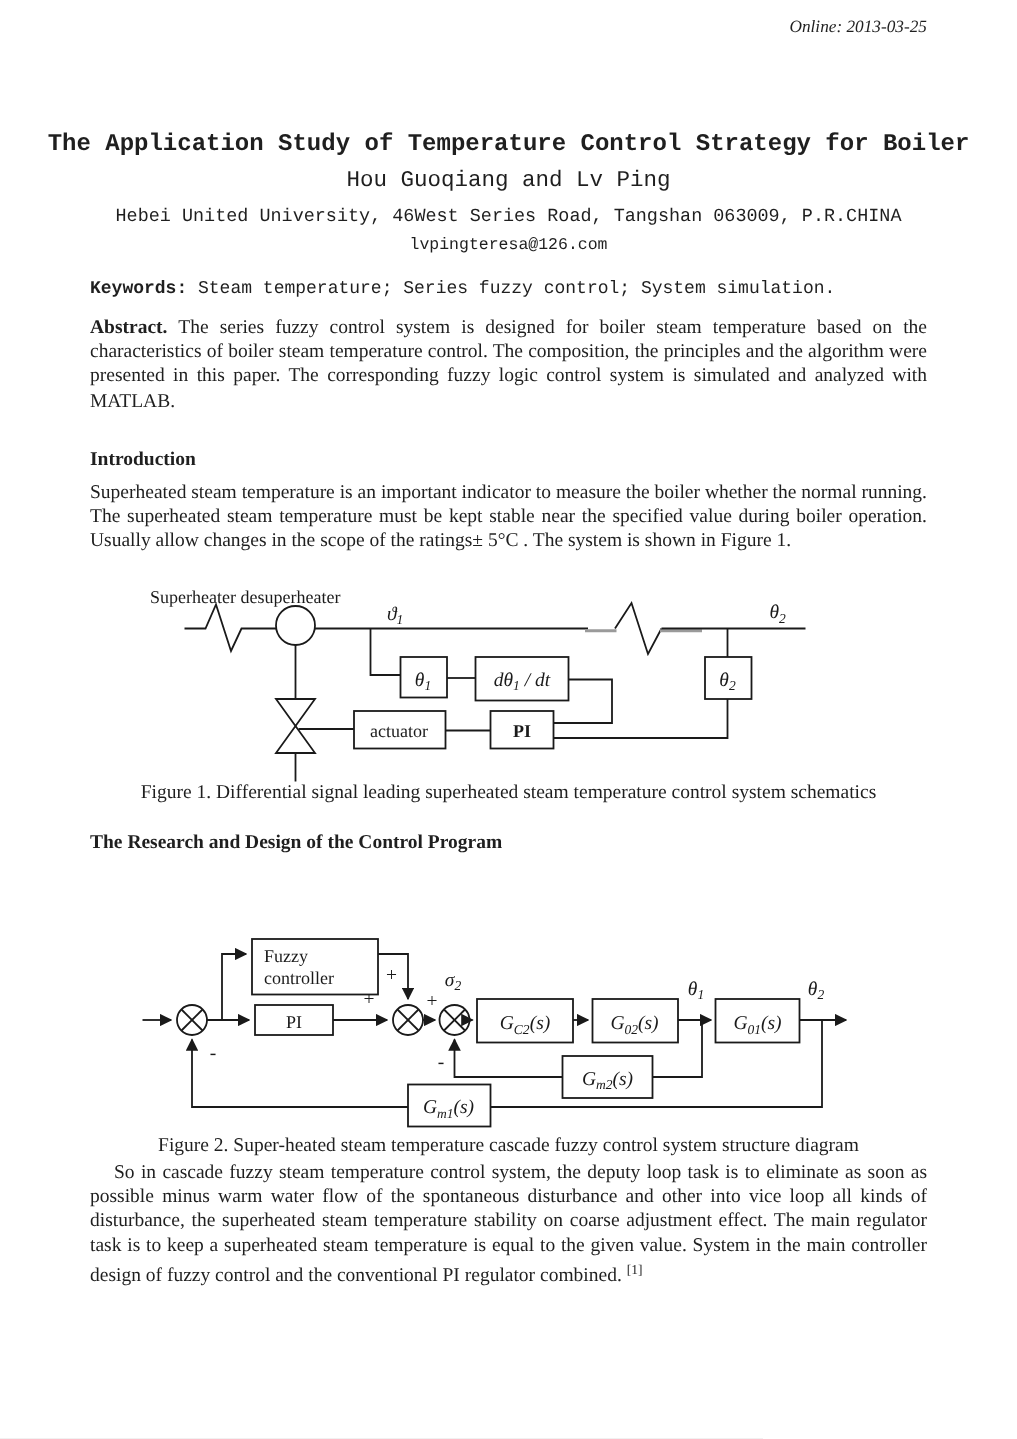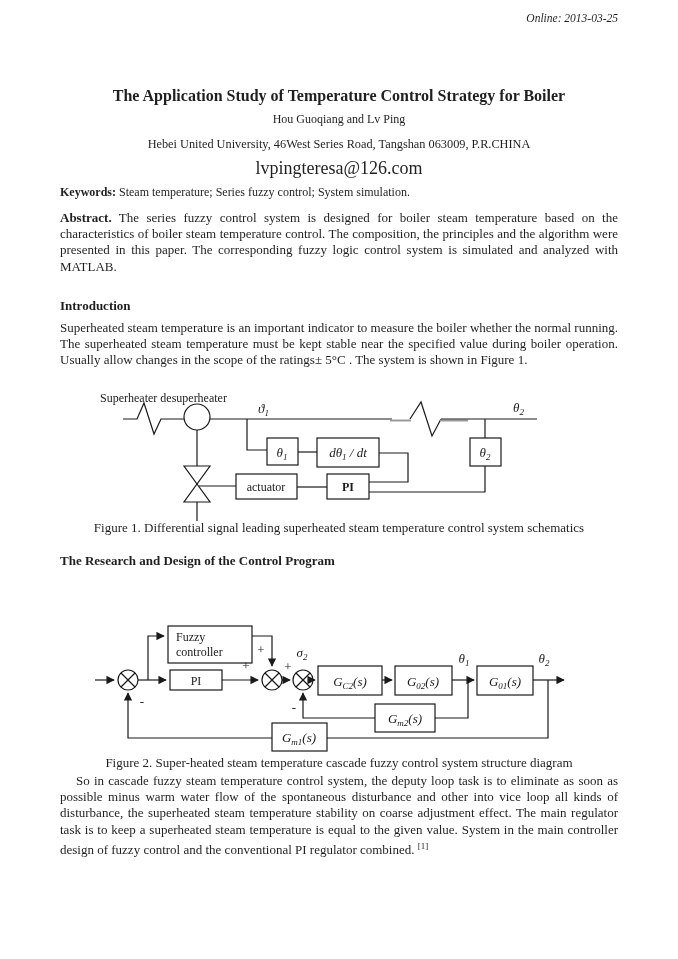--- a/index.html
+++ b/index.html
@@ -1,29 +1,29 @@
 <!DOCTYPE html>
 <html><head>
 <meta charset="utf-8">
 <style>
   html,body{margin:0;padding:0;background:#e8e8e8;}
   .page{position:relative;width:678px;height:959px;background:#ffffff;overflow:hidden;
         color:#1f1f1f;}
   .serif{font-family:"Liberation Serif",serif;}
-  .sans{font-family:Liberation Serif, serif;}
+  .sans{font-family:Liberation Mono, monospace;}
   .abs{position:absolute;}
   
   .hdr{top:13px;left:60px;width:558px;font-size:11.5px;line-height:11.8px;font-style:italic;}
   .hdr-left{float:left;}
   .hdr-right{float:right;text-align:right;}
   
   .title{top:87px;left:0;width:678px;text-align:center;font-size:16px;font-weight:bold;}
-  .authors{top:112px;left:0;width:678px;text-align:center;font-size:12px;}
+  .authors{top:112px;left:0;width:678px;text-align:center;font-size:15px;}
   .affil{top:137px;left:0;width:678px;text-align:center;font-size:12.3px;}
-  .email{top:158px;left:0;width:678px;text-align:center;font-size:18px;}
+  .email{top:158px;left:0;width:678px;text-align:center;font-size:11px;}
   .kw{top:185px;left:60px;width:558px;font-size:12px;}
   .para{left:60px;width:558px;font-size:13px;line-height:16.2px;text-align:justify;}
   .abstract{top:210px;}
   .h-intro{top:298px;}
   .h-sec{left:60px;width:558px;font-size:13px;font-weight:bold;}
   .p-intro{top:320px;}
   .h-res{top:553px;}
   .p-res{top:577px;}
   .caption{left:0;width:678px;text-align:center;font-size:13px;}
   .cap1{top:520px;}

